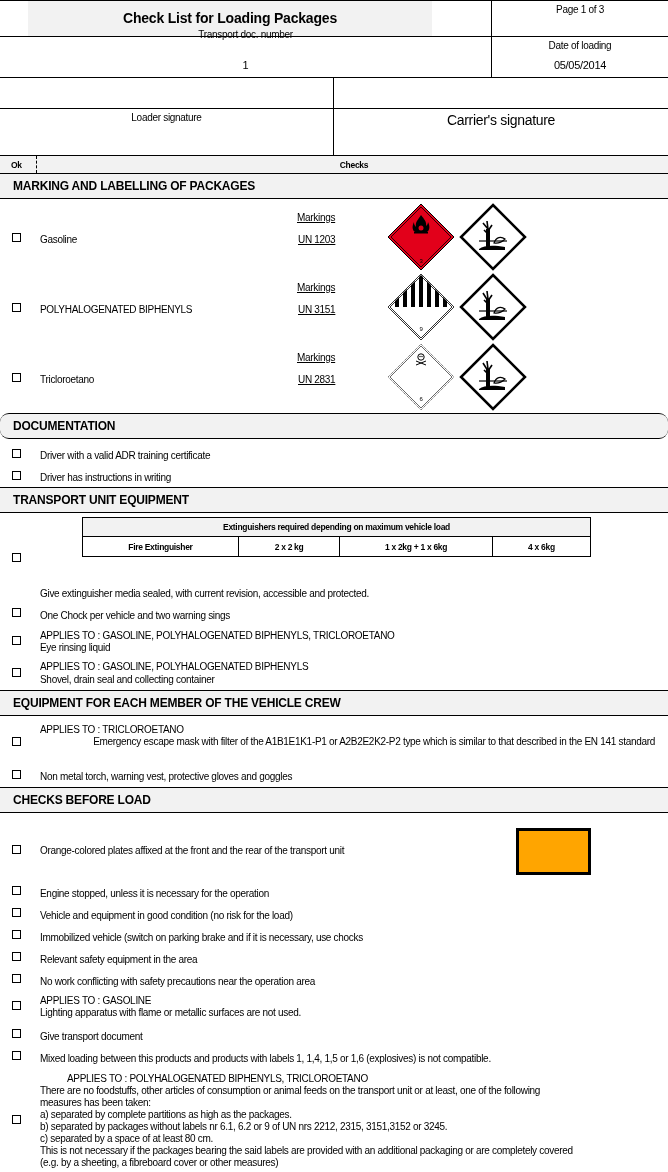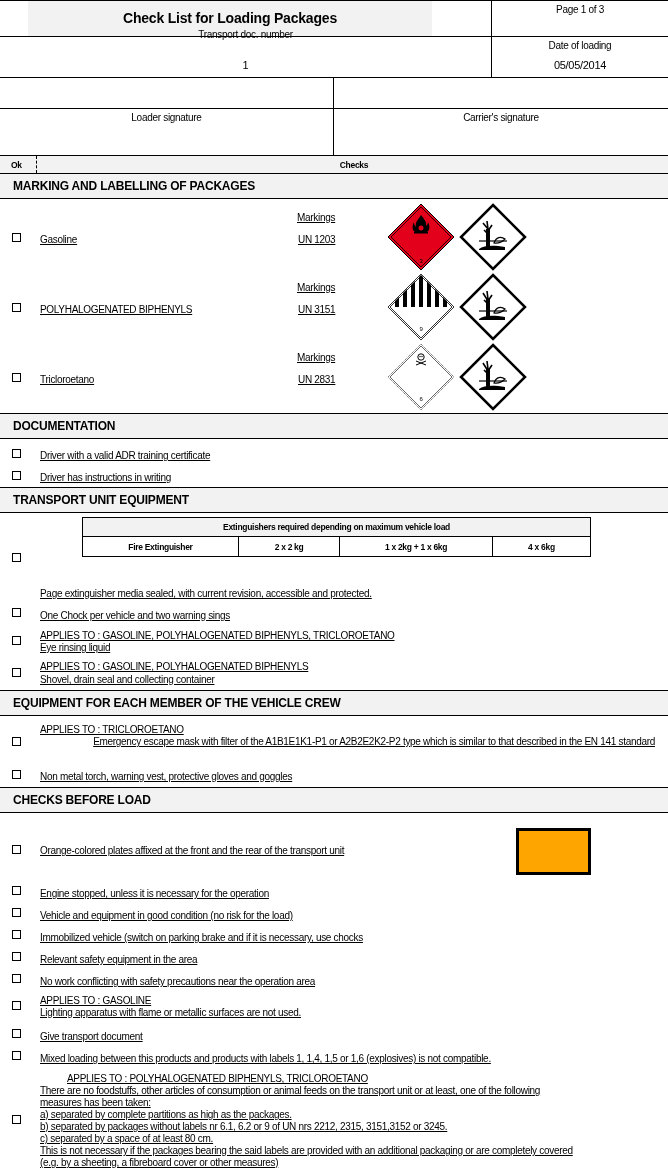--- a/index.html
+++ b/index.html
@@ -5,21 +5,21 @@
   * { box-sizing: border-box; margin: 0; padding: 0; }
   html, body { width: 668px; height: 1172px; overflow: hidden; background: #fff; }
   body { font-family: "Liberation Sans", sans-serif; color: #000; position: relative; font-size: 10px; letter-spacing: -0.3px; }
   .abs { position: absolute; }
   .hline { position: absolute; left: 0; width: 668px; height: 1px; background: #000; }
   .vline { position: absolute; width: 1px; background: #000; }
   .title-cell { position: absolute; left: 0; top: 0; width: 404px; height: 36px; background: #f2f2f2; display: flex; align-items: center; justify-content: center; font-weight: bold; font-size: 14px; letter-spacing: -0.2px; margin-left: 28px; }
   .center-text { position: absolute; text-align: center; }
   .section-header { position: absolute; left: 0; width: 668px; height: 26px; background: #f2f2f2; font-weight: bold; font-size: 12px; padding-left: 13px; display: flex; align-items: center; border-top: 1px solid #000; border-bottom: 1px solid #000; letter-spacing: -0.2px; }
   .cb { position: absolute; left: 12px; width: 9px; height: 9px; border: 1px solid #000; background: #fff; }
-  .item-text { position: absolute; left: 40px; font-size: 10px; line-height: 11.5px; text-decoration: underline; }
+  .item-text { position: absolute; left: 40px; font-size: 10px; line-height: 11.5px; }
   .markings-label { position: absolute; left: 297px; text-decoration: underline; font-size: 10px; }
   .un-num { position: absolute; left: 298px; font-size: 10px; text-decoration: underline; }
   .ext-table { position: absolute; left: 82px; top: 517px; width: 509px; border-collapse: collapse; font-size: 8.5px; font-weight: bold; }
   .ext-table td { border: 1px solid #000; text-align: center; height: 20px; padding: 0 18px; }
   .ext-table tr.caption td { background: #f2f2f2; height: 19px; }
   .orange-plate { position: absolute; left: 516px; top: 828px; width: 75px; height: 47px; background: #ffa500; border: 3px solid #000; }
   svg { display: block; }
 </style>
 </head>
 <body>
@@ -35,21 +35,21 @@
   <div class="center-text" style="left:0;top:59px;width:491px;font-size:11px;">1</div>
   <div class="center-text" style="left:492px;top:40px;width:176px;font-size:10px;">Date of loading</div>
   <div class="center-text" style="left:492px;top:59px;width:176px;font-size:11px;">05/05/2014</div>
   <div class="hline" style="top:77px;"></div>
 
   <div class="vline" style="left:333px;top:77px;height:78px;"></div>
   <div class="abs" style="left:0;top:78px;width:333px;height:30px;"></div>
   <div class="abs" style="left:334px;top:78px;width:334px;height:30px;"></div>
   <div class="hline" style="top:108px;"></div>
   <div class="center-text" style="left:0;top:112px;width:333px;font-size:10px;">Loader signature</div>
-  <div class="center-text" style="left:334px;top:112px;width:334px;font-size:10px;">Carrier's signature</div>
+  <div class="center-text" style="left:334px;top:112px;width:334px;font-size:14px;">Carrier's signature</div>
   <div class="hline" style="top:155px;"></div>
 
   <div class="abs" style="left:0;top:156px;width:668px;height:17px;background:#f2f2f2;">
     <span class="abs" style="left:11px;top:4px;font-size:8.5px;font-weight:bold;">Ok</span>
     <span class="abs" style="left:36px;top:0;height:17px;border-left:1px dashed #000;"></span>
     <span class="abs" style="left:0;top:4px;width:708px;text-align:center;font-size:8.5px;font-weight:bold;">Checks</span>
   </div>
 </div>
 
 <div class="section-header" style="top:173px;">MARKING AND LABELLING OF PACKAGES</div>
@@ -140,21 +140,21 @@
       <polygon points="34,2 66,34 34,66 2,34" fill="#fff" stroke="#000" stroke-width="2.5"></polygon>
       <path d="M29,28 L24,20 M29,28 L33,22 M29,31 L25,27 M29,26 L28,18" stroke="#000" stroke-width="1.6" fill="none"></path>
       <rect x="27" y="26" width="4" height="18" fill="#000"></rect>
       <line x1="20" y1="38" x2="48" y2="38" stroke="#000" stroke-width="1.2"></line>
       <path d="M35,40 C37,34 42,33 46,36 C44,38 41,41 35,40 Z" fill="none" stroke="#000" stroke-width="1.2"></path>
       <path d="M20,46 C25,42 35,42 46,44 L46,47 L20,47 Z" fill="#000"></path>
     </svg>
   </div>
 </div>
 
-<div class="section-header" style="top:413px;">DOCUMENTATION</div>
+<div class="section-header" style="top:413px;border-radius:9px;">DOCUMENTATION</div>
 <div class="cb" style="top:449px;"></div>
 <div class="item-text" style="top:450px;">Driver with a valid ADR training certificate</div>
 <div class="cb" style="top:471px;"></div>
 <div class="item-text" style="top:472px;">Driver has instructions in writing</div>
 
 <div class="section-header" style="top:487px;">TRANSPORT UNIT EQUIPMENT</div>
 
 <table class="ext-table">
   <tbody>
       <tr class="caption">
@@ -162,21 +162,21 @@
       </tr>
   <tr>
     <td>Fire Extinguisher</td>
     <td>2 x 2 kg</td>
     <td>1 x 2kg + 1 x 6kg</td>
     <td>4 x 6kg</td>
   </tr>
 </tbody>
   </table>
 <div class="cb" style="top:553px;"></div>
-<div class="item-text" style="top:588px;">Page extinguisher media sealed, with current revision, accessible and protected.</div>
+<div class="item-text" style="top:588px;">Give extinguisher media sealed, with current revision, accessible and protected.</div>
 
 <div class="cb" style="top:608px;"></div>
 <div class="item-text" style="top:610px;">One Chock per vehicle and two warning sings</div>
 
 <div class="cb" style="top:636px;"></div>
 <div class="item-text" style="top:630px;">APPLIES TO : GASOLINE, POLYHALOGENATED BIPHENYLS, TRICLOROETANO</div>
 <div class="item-text" style="top:642px;">Eye rinsing liquid</div>
 
 <div class="cb" style="top:668px;"></div>
 <div class="item-text" style="top:661px;">APPLIES TO : GASOLINE, POLYHALOGENATED BIPHENYLS</div>

